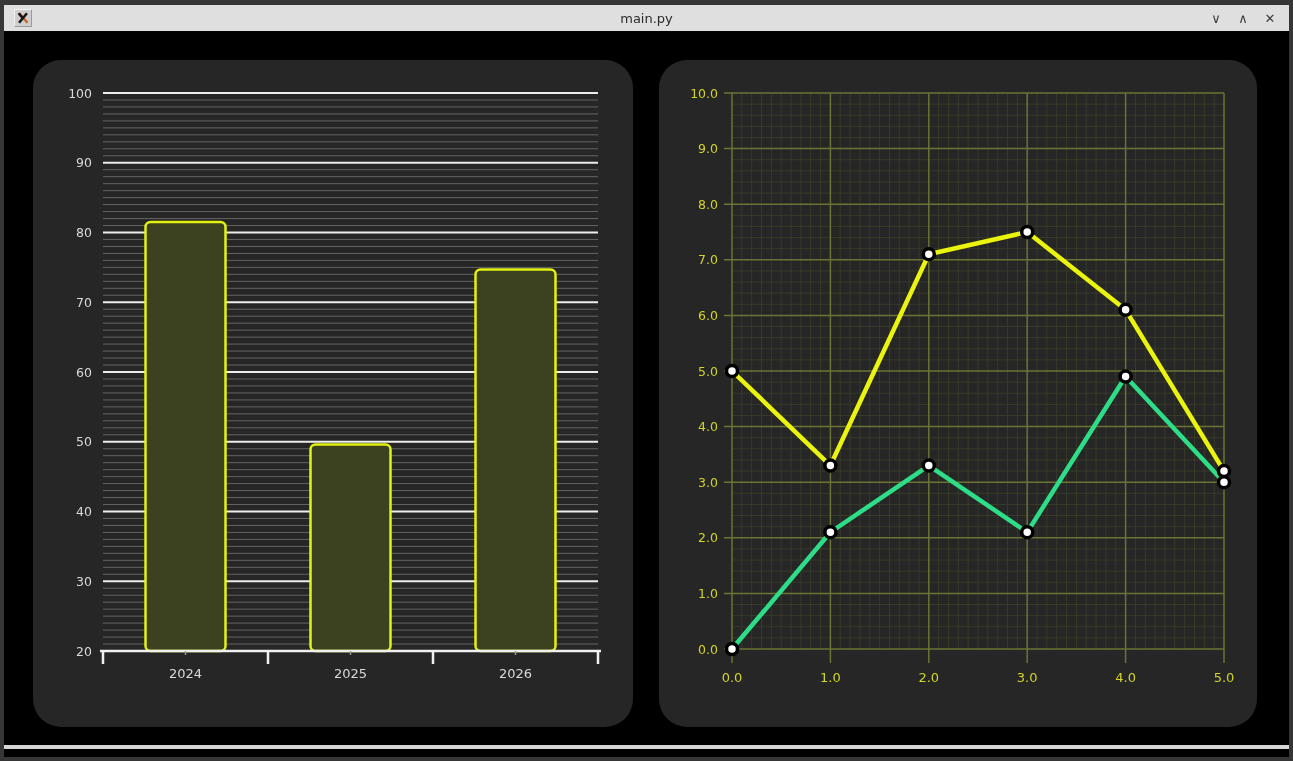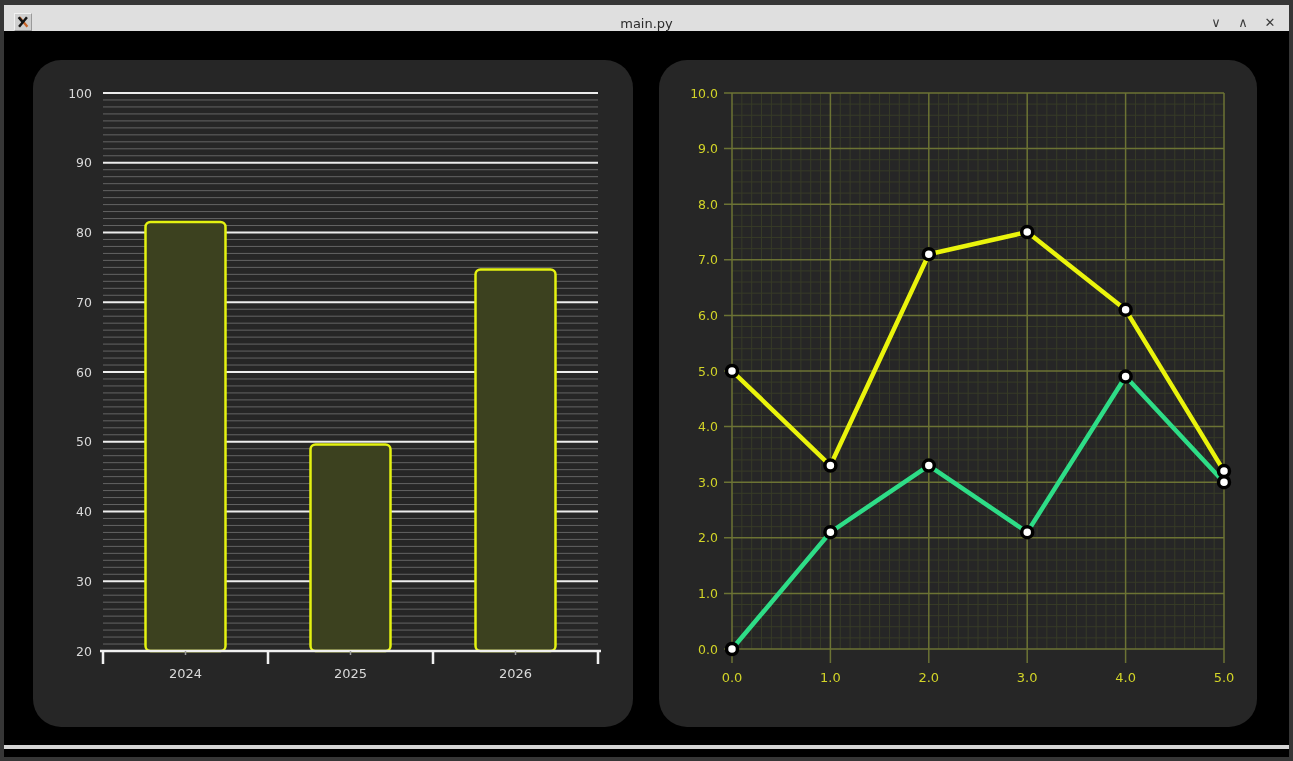--- a/index.html
+++ b/index.html
@@ -7,21 +7,21 @@
   body { font-family:"DejaVu Sans","Liberation Sans",sans-serif; }
 
   .window{
     position:relative; width:1293px; height:761px;
     background:#000;
     border:4px solid #363636; border-top-width:5px;
     overflow:hidden;
   }
   .titlebar{
     height:26px; background:#dfdfdf;
-    display:flex; align-items:flex-end;
+    display:flex; align-items:center;
     position:relative;
   }
   .titlebar-icon{
     width:18px; height:18px; margin-left:10px;
     background:#cfcfcf;
     border:1px solid #9a9a9a;
     border-top-color:#f2f2f2; border-left-color:#f2f2f2;
     display:flex; align-items:center; justify-content:center;
     cursor:pointer;
   }

